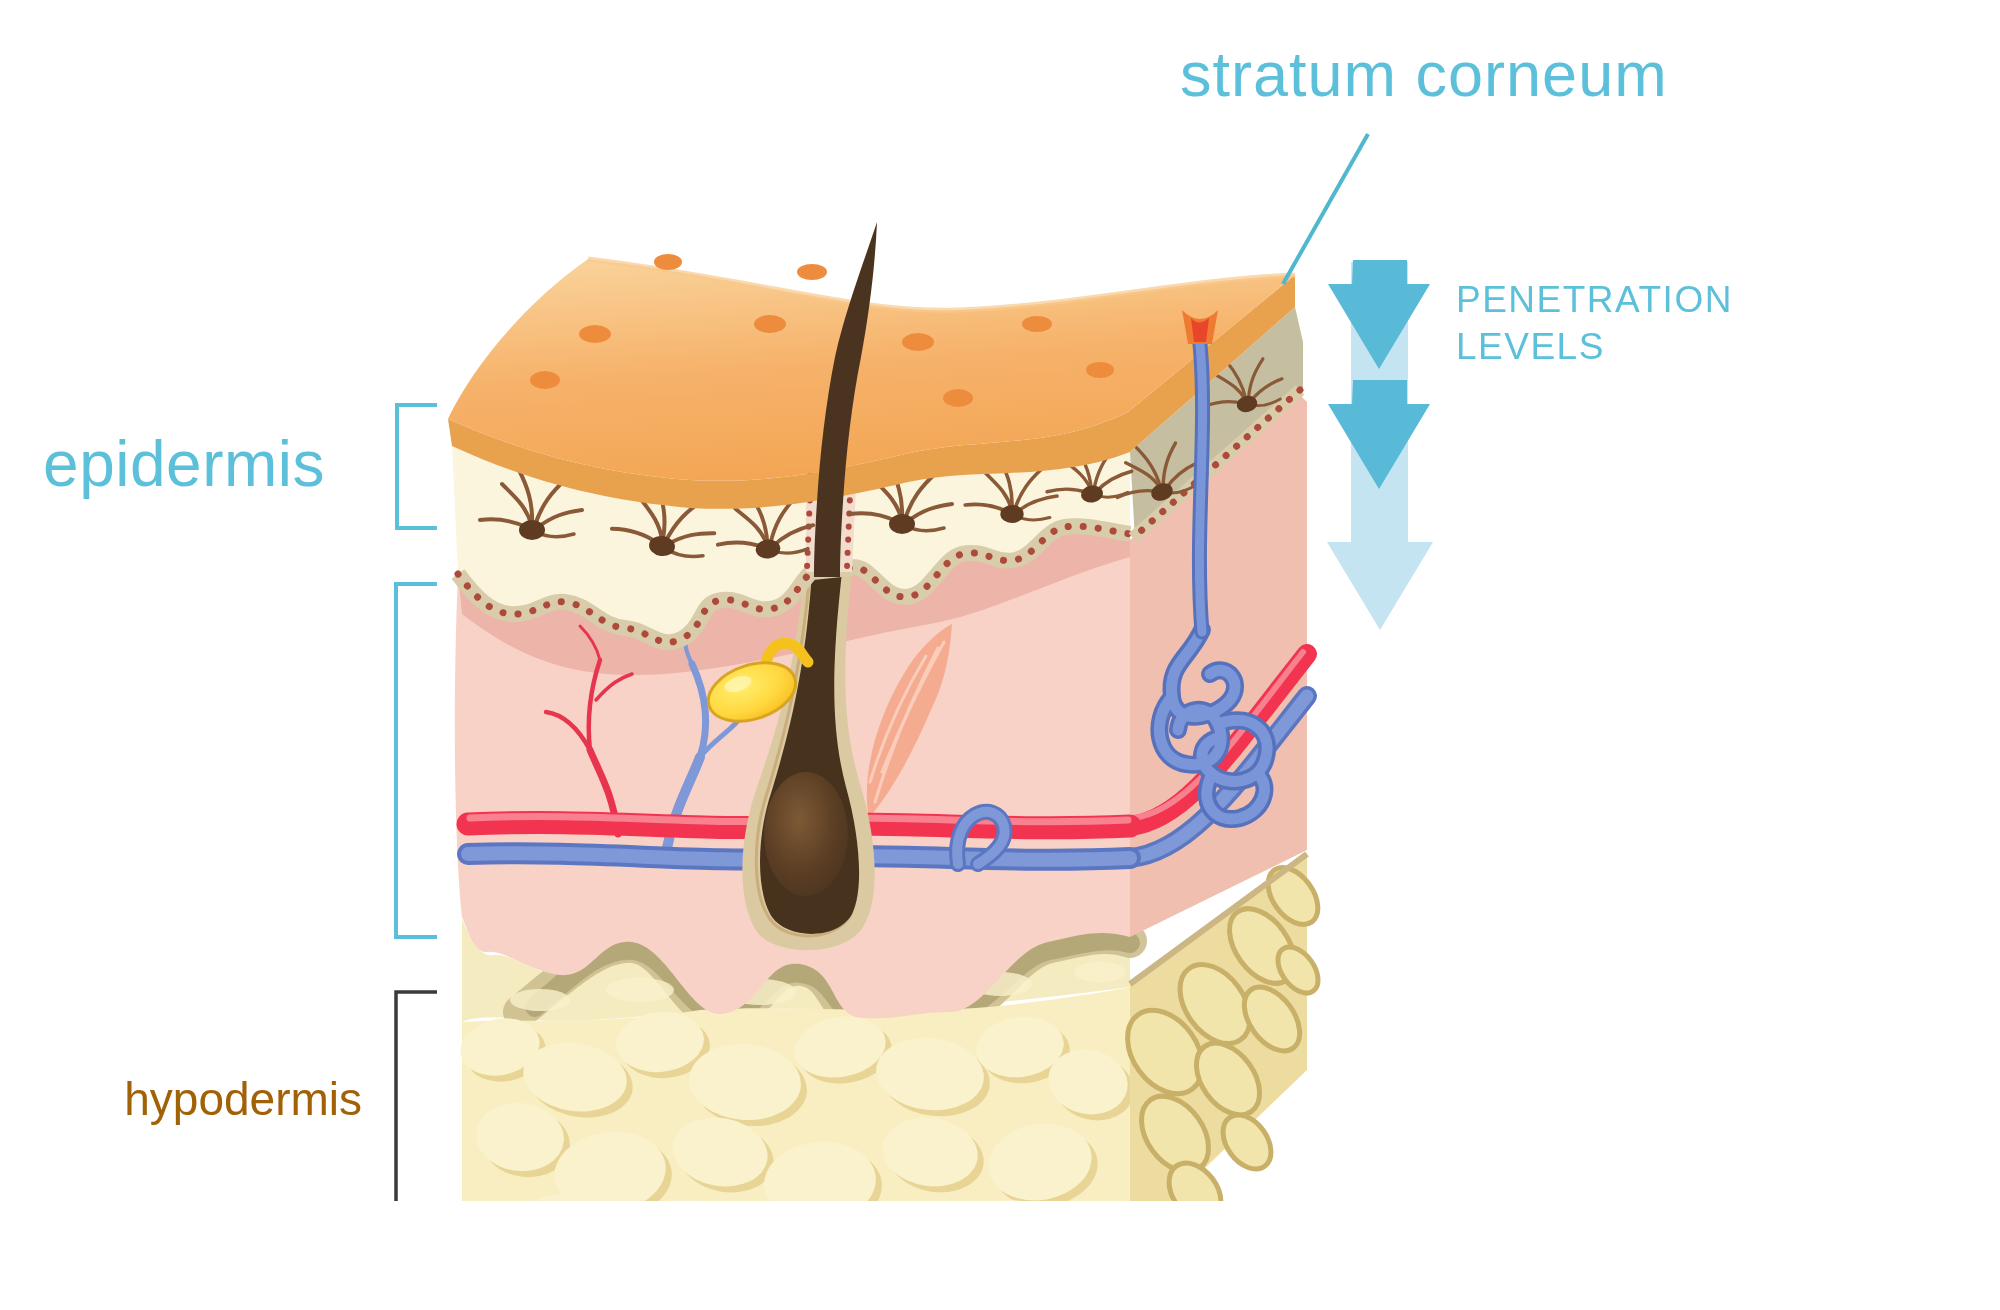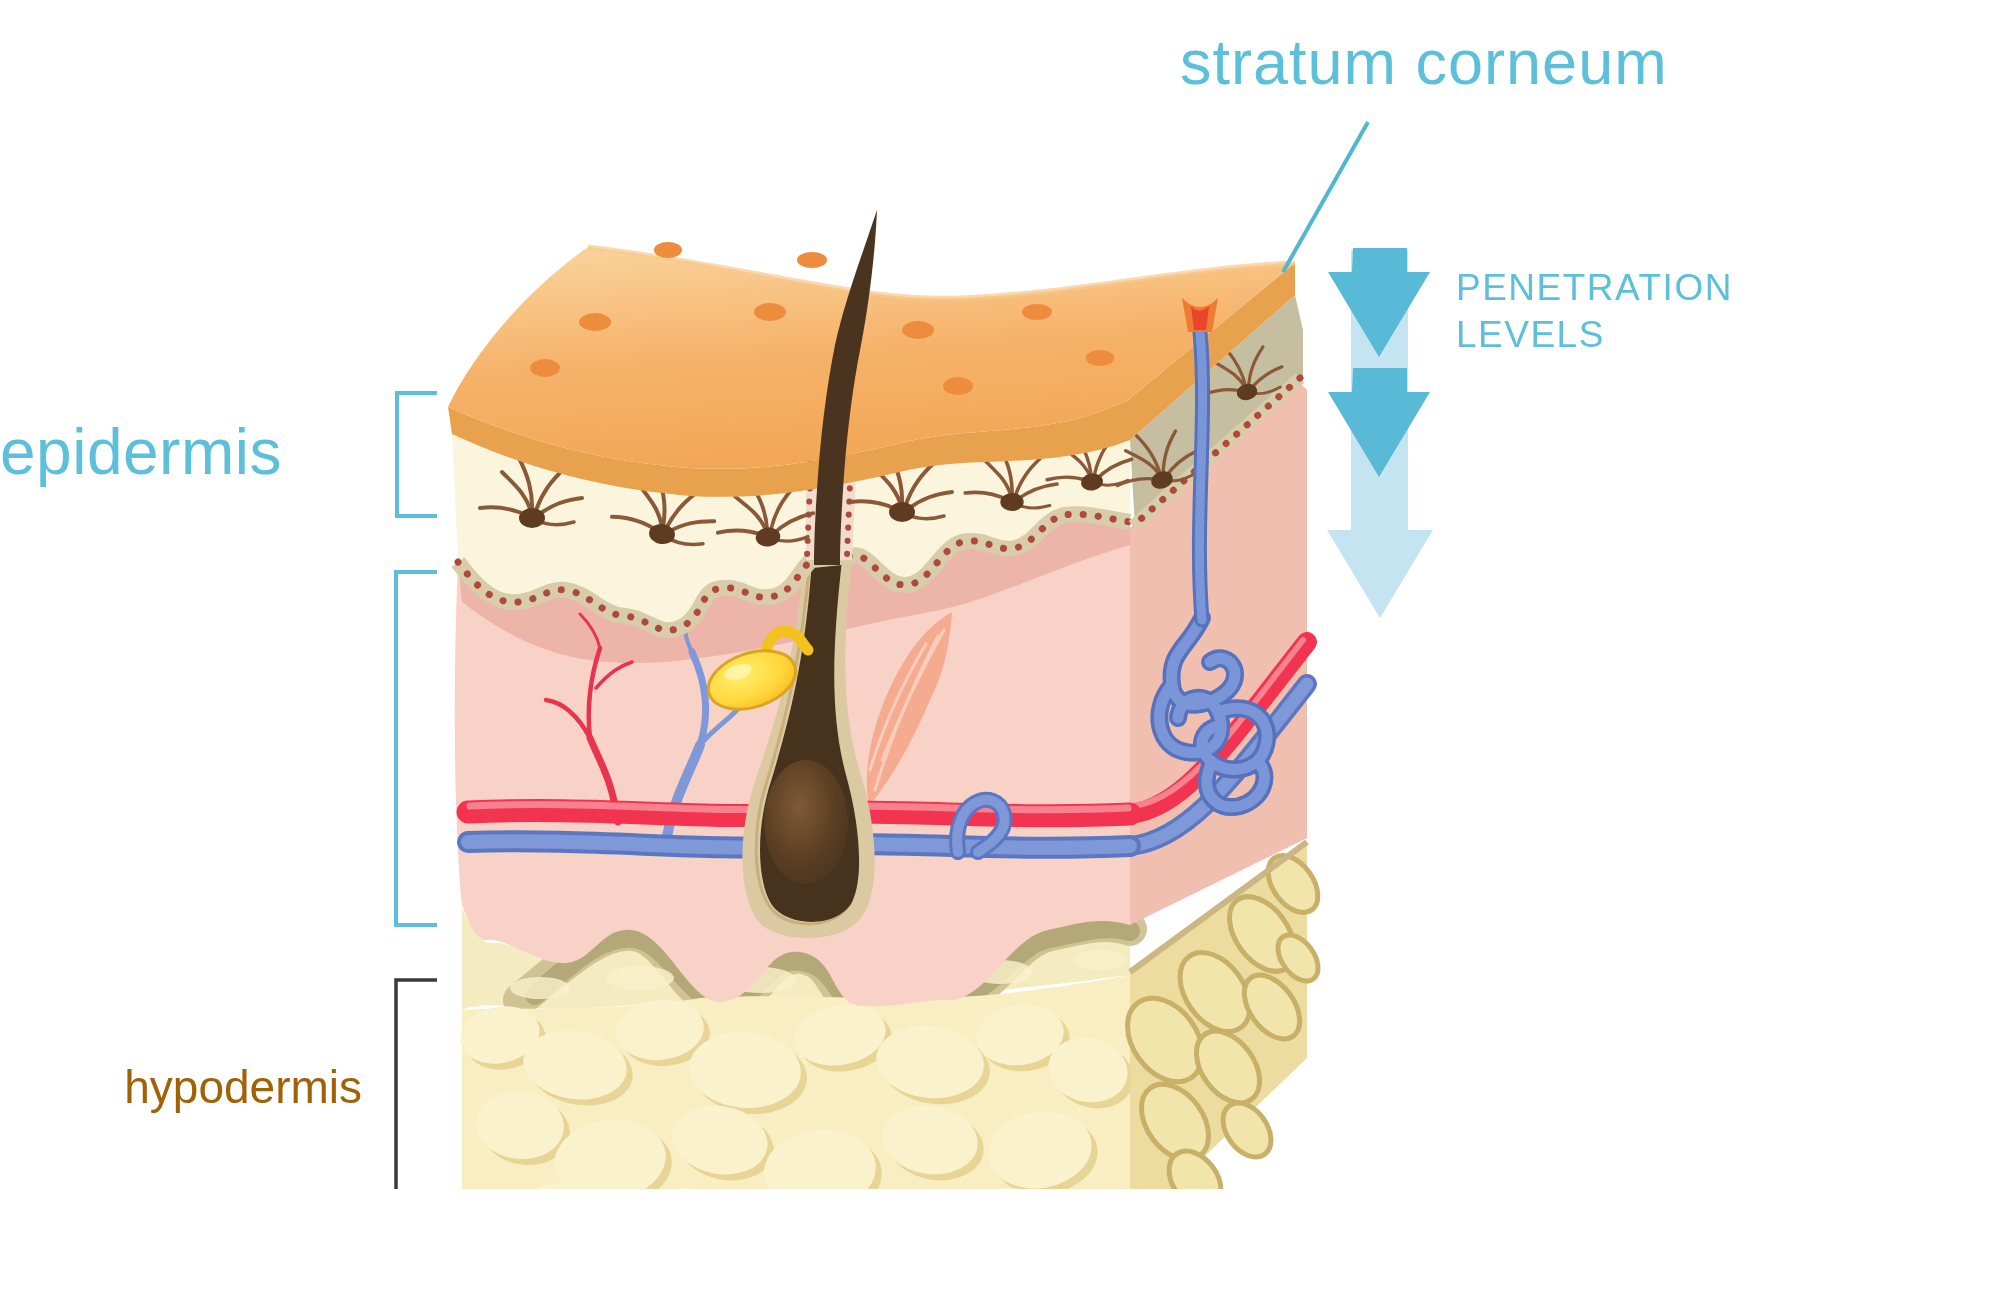--- a/index.html
+++ b/index.html
@@ -1,23 +1,23 @@
 <!DOCTYPE html>
 <html><head>
 <meta charset="utf-8">
 <style>
   html,body{margin:0;padding:0;background:#ffffff;}
   #stage{position:relative;width:2000px;height:1189px;background:#ffffff;overflow:hidden;
-         font-family:"Liberation Sans", sans-serif;}
+         font-family:"Liberation Sans", sans-serif;margin-top:12px;}
   #art{position:absolute;left:0;top:0;width:2000px;height:1310px;}
   .lbl{position:absolute;color:#5CC0DA;font-weight:500;}
   .lbl.teal-big{font-size:64px;letter-spacing:0.5px;}
   .lbl.dark{color:#a16207;font-weight:400;}
   #lbl-stratum{left:1180px;top:26px;font-size:63px;letter-spacing:1px;}
-  #lbl-epidermis{left:0;top:415px;width:368px;text-align:left;}
+  #lbl-epidermis{left:0;top:415px;width:368px;text-align:center;}
   #lbl-dermis{left:0;top:710px;width:362px;text-align:right;}
   #lbl-hypodermis{left:0;top:1060px;width:362px;text-align:right;font-size:46px;}
   #lbl-penetration{left:1456px;top:264px;font-size:37px;line-height:1.28;
                    letter-spacing:1.5px;white-space:pre-line;font-weight:500;}
 </style>
 </head>
 <body>
 
 <div id="stage">
 

